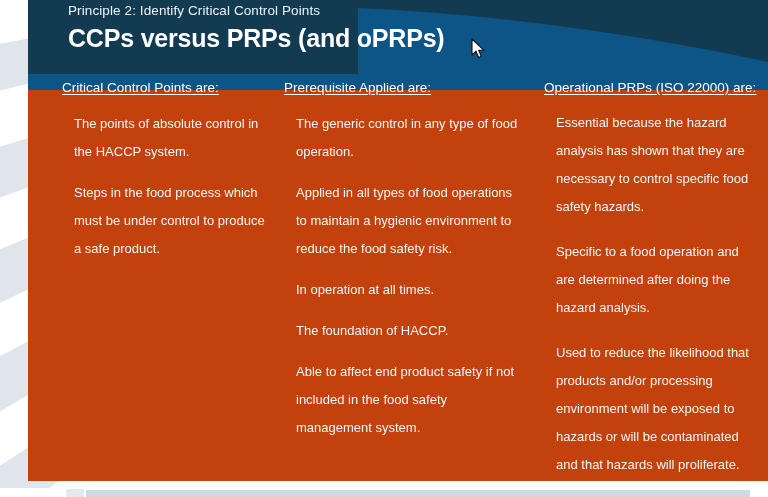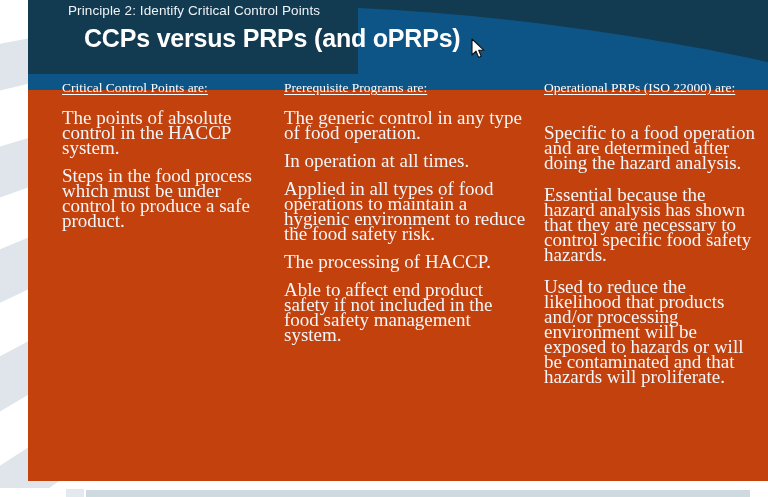--- a/index.html
+++ b/index.html
@@ -78,63 +78,62 @@
     font-weight: 400;
     margin: 0;
     white-space: nowrap;
   }
   .slide-title {
     color: #ffffff;
     font-size: 25px;
     line-height: 32px;
     font-weight: 700;
     letter-spacing: -0.2px;
-    margin: 2px 0 0 16px;
+    margin: 2px 0 0 0;
     white-space: nowrap;
   }
 
   
   .columns {
     position: absolute;
     left: 6px;
     top: 78px;
     width: 734px;
     height: 400px;
     display: flex;
     flex-direction: row;
     align-items: flex-start;
     z-index: 5;
   }
   .col {
     box-sizing: border-box;
     padding: 0 10px 0 0;
-    font-family: Liberation Serif, serif;
   }
   .col-1 { width: 246px; padding-left: 28px; }
   .col-2 { width: 256px; padding-left: 4px; }
   .col-3 { width: 232px; padding-left: 8px; }
 
   .col-head {
     color: #ffffff;
     font-size: 13.5px;
     line-height: 19px;
     font-weight: 400;
     text-decoration: underline;
     text-underline-offset: 2px;
     margin: 0 0 13px 0;
   }
   .para {
     color: #f2f6f9;
-    font-size: 19px;
-    line-height: 15px;
+    font-size: 13px;
+    line-height: 28px;
     font-weight: 400;
-    margin: 0 0 13px 0;
+    margin: 0 0 13px 12px;
   }
   .col-3 .para { margin-bottom: 17px; }
-  .col-3 .col-head { margin-bottom: 28px; }
+  .col-3 .col-head { margin-bottom: 12px; }
   .para:last-child { margin-bottom: 0; }
 
   
   .bottom-strip {
     position: absolute;
     left: 0;
     top: 488px;
     width: 768px;
     height: 9px;
     background: #ffffff;
@@ -215,32 +214,32 @@
 
     <div class="columns">
 
       <div class="col col-1">
         <div class="col-head">Critical Control Points are:</div>
         <p class="para">The points of absolute control in the HACCP system.</p>
         <p class="para">Steps in the food process which must be under control to produce a safe product.</p>
       </div>
 
       <div class="col col-2">
-        <div class="col-head">Prerequisite Programs are:</div>
+        <div class="col-head">Prerequisite Applied are:</div>
         <p class="para">The generic control in any type of food operation.</p>
+        <p class="para">Applied in all types of food operations to maintain a hygienic environment to reduce the food safety risk.</p>
         <p class="para">In operation at all times.</p>
-        <p class="para">Applied in all types of food operations to maintain a hygienic environment to reduce the food safety risk.</p>
-        <p class="para">The processing of HACCP.</p>
+        <p class="para">The foundation of HACCP.</p>
         <p class="para">Able to affect end product safety if not included in the food safety management system.</p>
       </div>
 
       <div class="col col-3">
         <div class="col-head">Operational PRPs (ISO 22000) are:</div>
+        <p class="para">Essential because the hazard analysis has shown that they are necessary to control specific food safety hazards.</p>
         <p class="para">Specific to a food operation and are determined after doing the hazard analysis.</p>
-        <p class="para">Essential because the hazard analysis has shown that they are necessary to control specific food safety hazards.</p>
         <p class="para">Used to reduce the likelihood that products and/or processing environment will be exposed to hazards or will be contaminated and that hazards will proliferate.</p>
       </div>
 
     </div>
   </div>
 
   <div class="bottom-strip"></div>
   <div class="bottom-tab"></div>
   <div class="bottom-strip-inner"></div>
 

